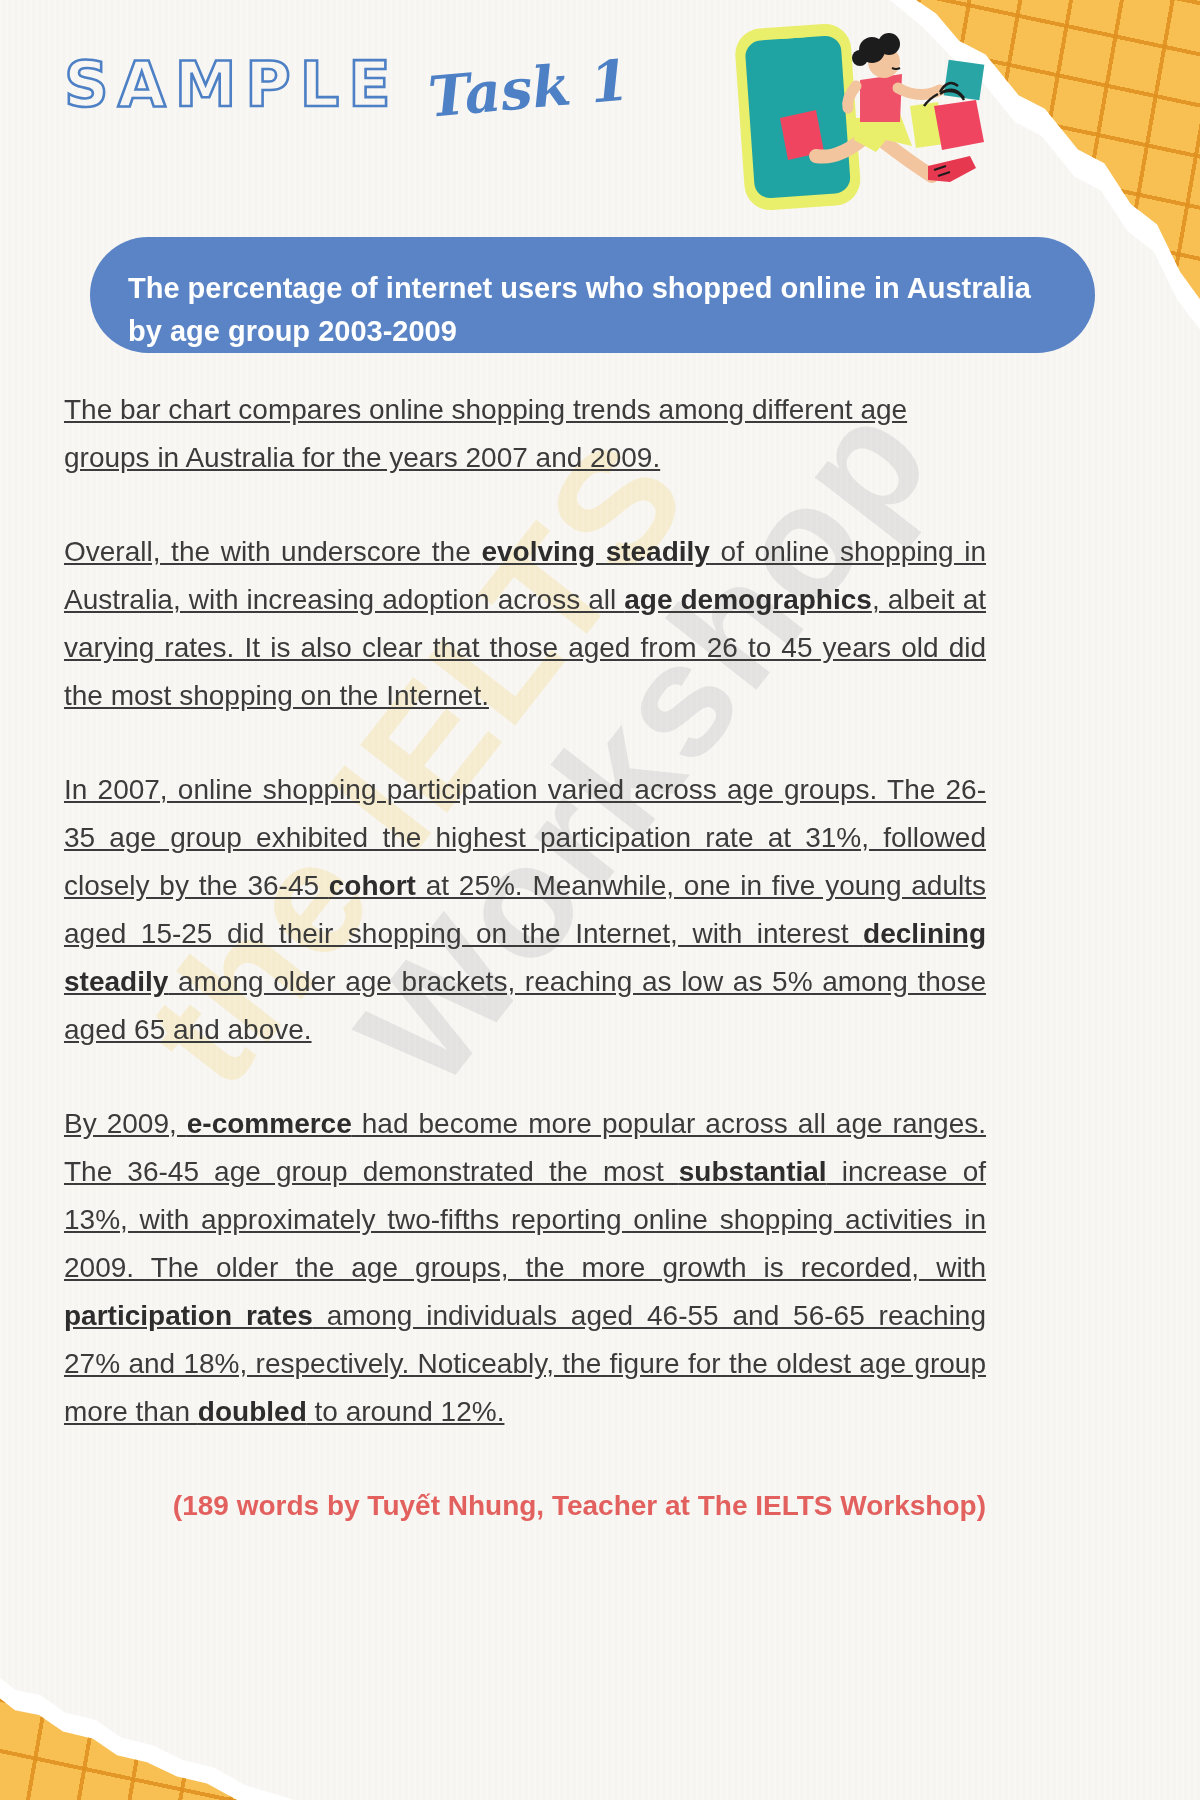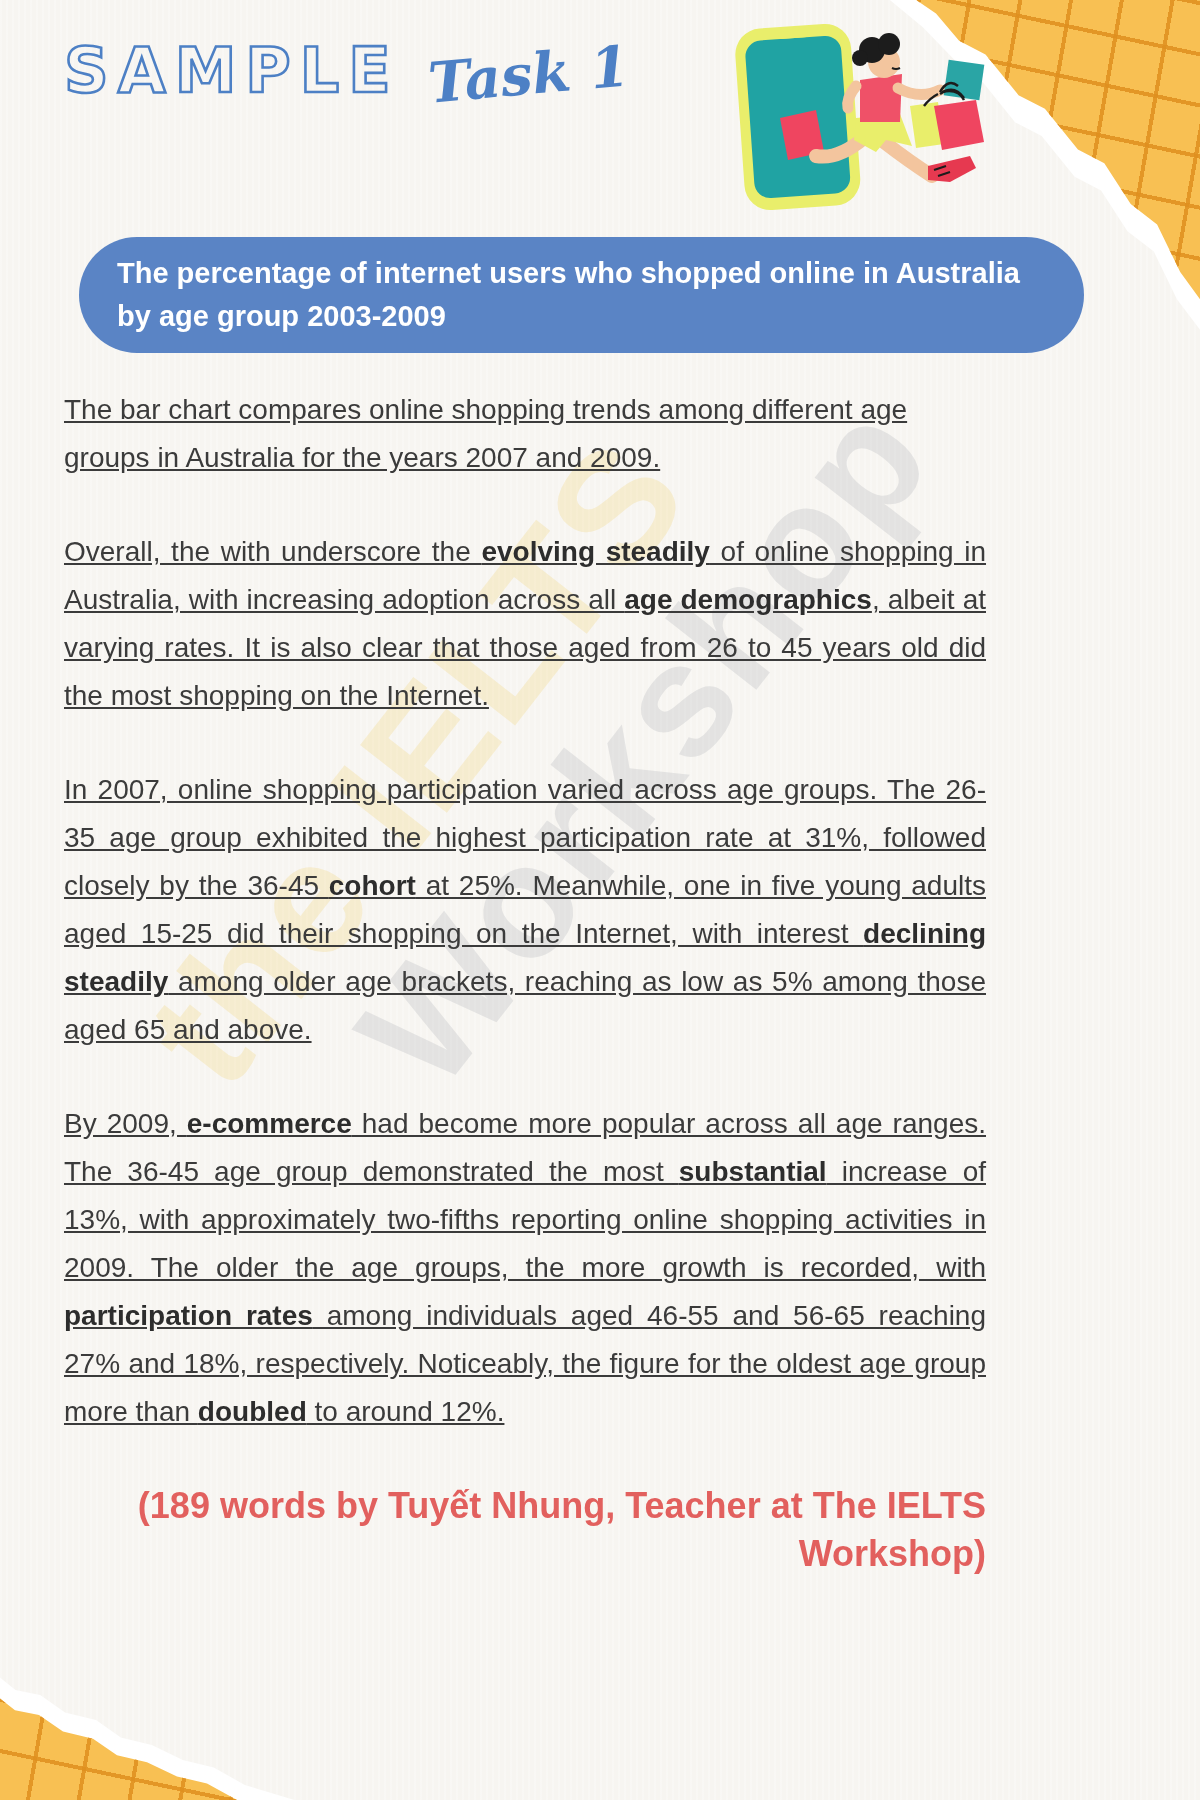--- a/index.html
+++ b/index.html
@@ -52,56 +52,56 @@
   .watermark .wm1{font-size:160px;color:rgba(242,198,74,.20);letter-spacing:4px;}
   .watermark .wm2{font-size:160px;color:rgba(125,128,140,.16);margin-left:130px;letter-spacing:4px;}
 
   
   .header{position:absolute;left:64px;top:36px;}
   .title-main{
     font-family:"DejaVu Sans","Liberation Sans",sans-serif;
     font-size:82px;font-weight:800;letter-spacing:2px;
     color:#4d80c5;line-height:1.0;
   }
-  .title-row2{display:flex;align-items:flex-end;margin-top:4px;}
+  .title-row2{display:flex;align-items:flex-end;margin-top:18px;}
   .title-outline{
     font-family:"DejaVu Sans","Liberation Sans",sans-serif;
     font-size:62px;font-weight:800;letter-spacing:9px;line-height:1.0;
     color:transparent;-webkit-text-stroke:2.6px #4d80c5;
   }
   .title-task{
     font-family:"DejaVu Serif","Liberation Serif",serif;
     font-style:italic;font-weight:700;font-size:56px;line-height:1.0;
     color:#4d80c5;margin-left:28px;transform:rotate(-5deg);
   }
 
   
   .illustration{position:absolute;left:688px;top:10px;width:310px;height:215px;}
 
   
   .banner{
-    position:absolute;left:79px;top:237px;width:1005px;height:116px;
+    position:absolute;left:90px;top:237px;width:1005px;height:116px;
     background:#5a84c5;border-radius:58px;
-    display:flex;flex-direction:column;justify-content:center;
+    display:flex;flex-direction:column;justify-content:flex-end;
     padding:0 38px;box-sizing:border-box;
   }
   .banner span{
     display:block;color:#ffffff;font-weight:bold;font-size:29px;line-height:43px;
   }
 
   
   .essay{
     position:absolute;left:64px;top:386px;width:922px;
     font-size:28px;line-height:48px;color:#3b3b3b;text-align:justify;
   }
   .essay p{margin:0 0 46px 0;text-decoration:underline;}
   .essay p:first-child{text-align:left;}
   .essay b{font-weight:bold;color:#2d2d2d;}
   .attribution{
-    text-align:right;color:#e2605e;font-weight:bold;font-size:36px;
+    text-align:right;color:#e2605e;font-weight:bold;font-size:28px;
     margin-top:40px;
     font-family:"Liberation Sans","DejaVu Sans",sans-serif;
   }
 </style>
 </head>
 <body>
 
 <div class="page">
 
   <div class="corner corner-tr-white"></div>

